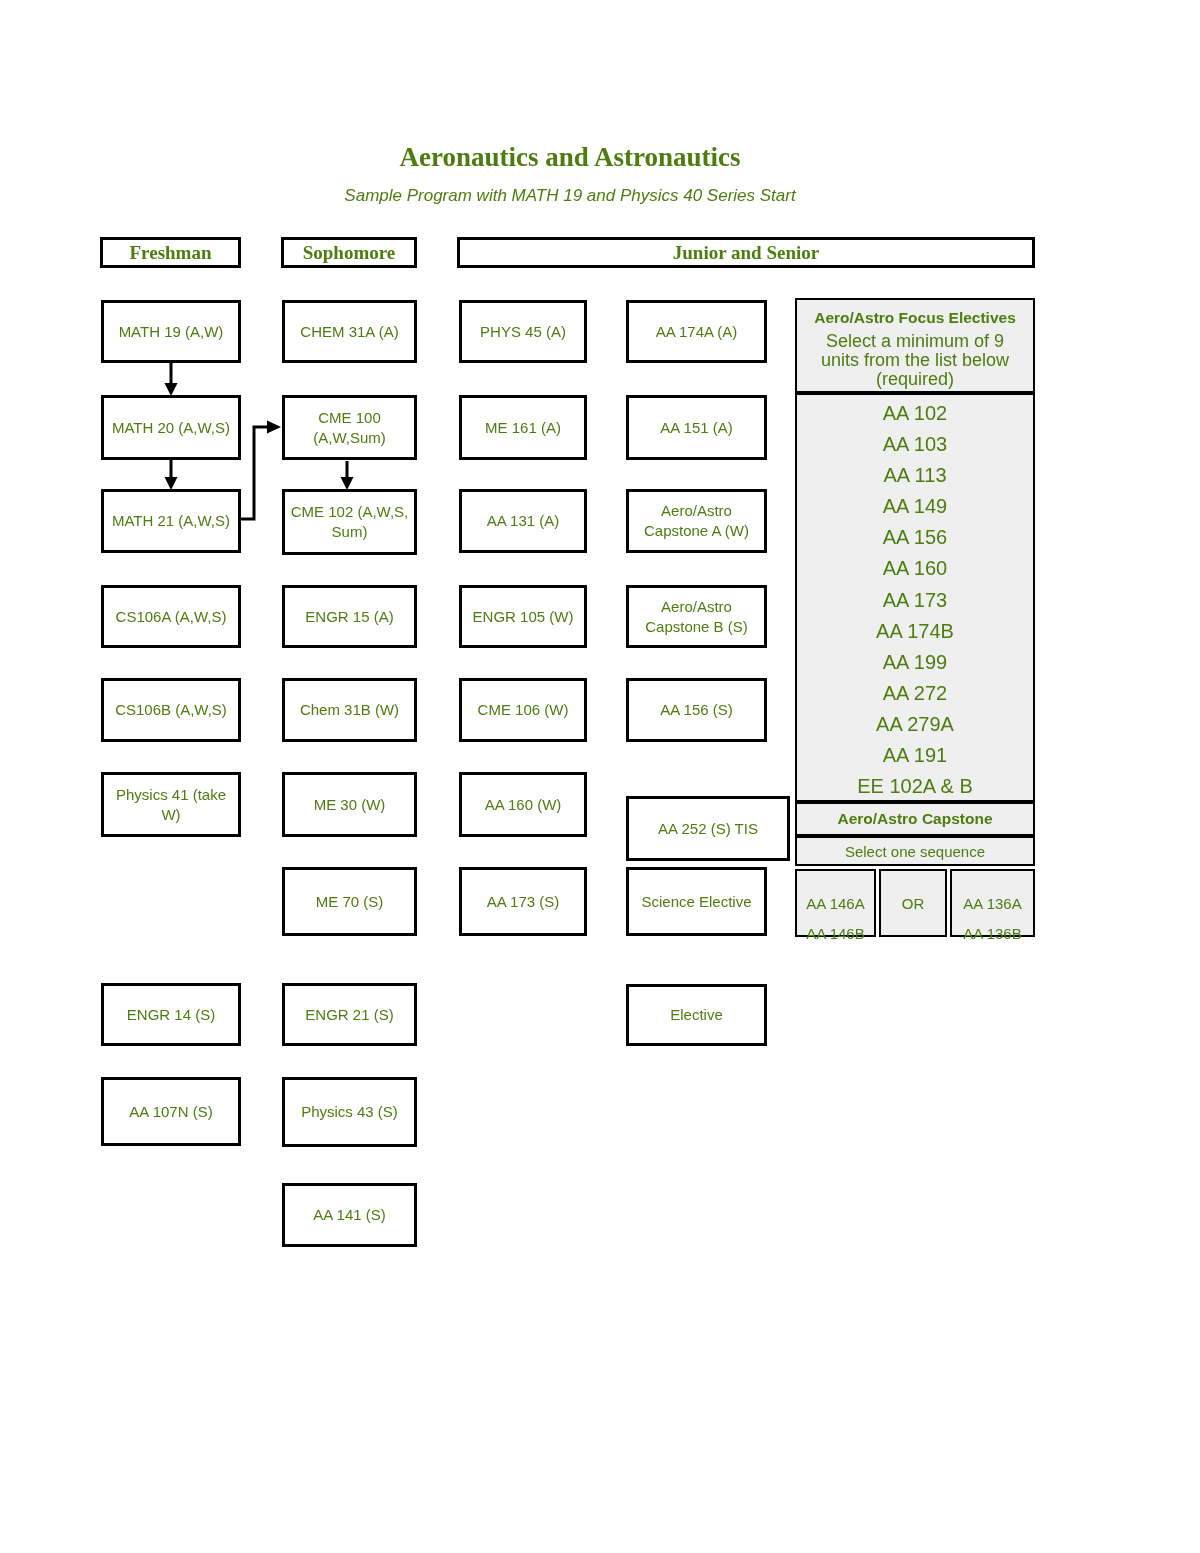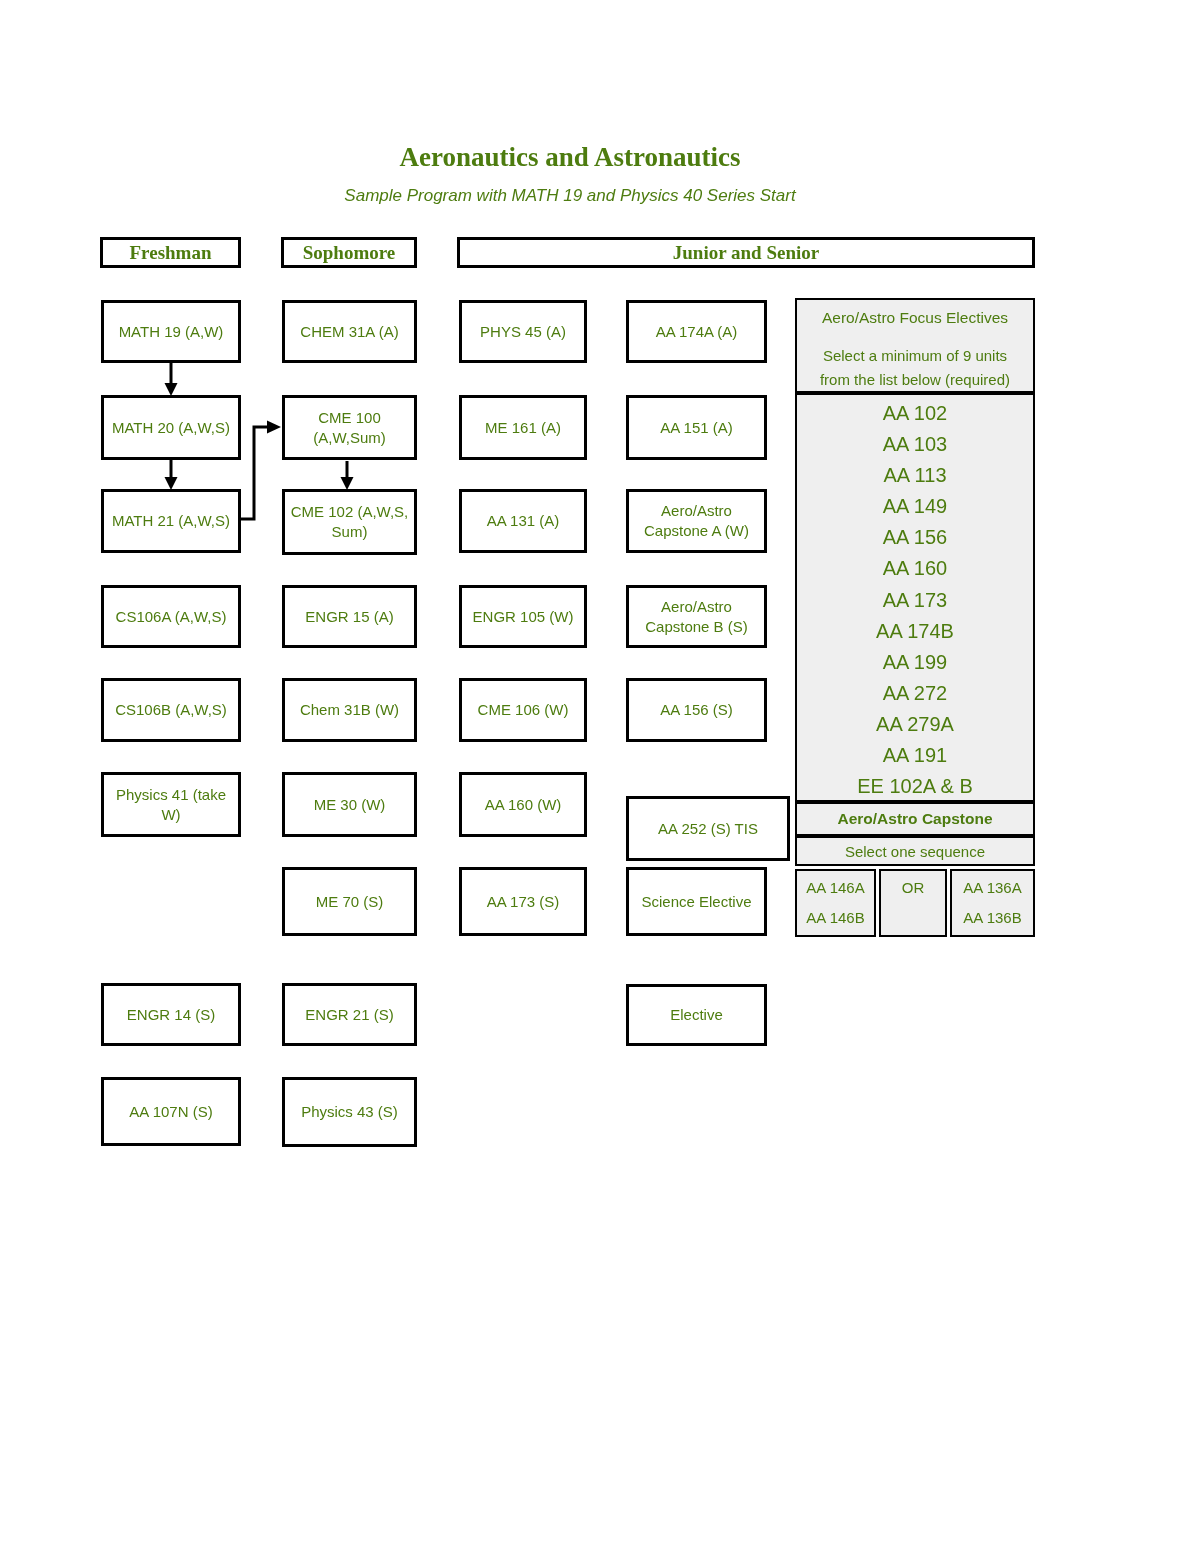--- a/index.html
+++ b/index.html
@@ -15,32 +15,32 @@
              font-size:19px;background:#fff;}
   .course{position:absolute;box-sizing:border-box;border:3px solid #000;background:#fff;
           display:flex;align-items:center;justify-content:center;text-align:center;
           font-size:15px;line-height:20px;padding:2px 3px;}
   .course.small{font-size:12.5px;}
   .arrows{position:absolute;left:0;top:0;pointer-events:none;}
   .panel{position:absolute;left:795px;top:298px;width:240px;height:639px;}
   .panel > div{position:absolute;left:0;width:240px;box-sizing:border-box;
                border:2px solid #000;background:#efefef;text-align:center;}
   .panel-header{top:0;height:95px;padding-top:9px;}
-  .panel-title{font-weight:normal;font-size:15.5px;margin-bottom:17px;}
-  .panel-instructions{font-size:15px;line-height:24px;padding:0 21px;}
+  .panel-title{font-weight:bold;font-size:15.5px;margin-bottom:5px;}
+  .panel-instructions{font-size:18px;line-height:19px;padding:0 21px;}
   .panel-list{top:95px;height:409px;padding-top:3px;font-size:20px;}
   .panel-list div{line-height:31.1px;}
   .capstone-title{top:504px;height:34px;font-weight:bold;font-size:15.5px;
                   display:flex;align-items:center;justify-content:center;}
   .capstone-instruction{top:538px;height:30px;font-size:15px;
                   display:flex;align-items:center;justify-content:center;}
   .capstone-cells{top:571px;height:68px;border:none !important;background:transparent !important;
                   display:flex;justify-content:space-between;}
   .capstone-cells .cell{box-sizing:border-box;border:2px solid #000;background:#efefef;
-                  font-size:15px;line-height:30px;padding-top:2px;text-align:center;height:68px;}
+                  font-size:15px;line-height:30px;padding-top:18px;text-align:center;height:68px;}
   .cell.c-left{width:81px;}
   .cell.c-or{width:68px;}
   .cell.c-right{width:85px;}
 </style>
 </head>
 <body>
 
 <div class="page">
 
   <div class="title">Aeronautics and Astronautics</div>
@@ -61,20 +61,21 @@
 
   <div class="course" style="left:282px;top:300px;width:135px;height:63px">CHEM 31A (A)</div>
   <div class="course" style="left:282px;top:395px;width:135px;height:65px">CME 100 (A,W,Sum)</div>
   <div class="course" style="left:282px;top:489px;width:135px;height:66px">CME 102 (A,W,S, Sum)</div>
   <div class="course" style="left:282px;top:585px;width:135px;height:63px">ENGR 15 (A)</div>
   <div class="course" style="left:282px;top:678px;width:135px;height:64px">Chem 31B (W)</div>
   <div class="course" style="left:282px;top:772px;width:135px;height:65px">ME 30 (W)</div>
   <div class="course" style="left:282px;top:867px;width:135px;height:69px">ME 70 (S)</div>
   <div class="course" style="left:282px;top:983px;width:135px;height:63px">ENGR 21 (S)</div>
   <div class="course" style="left:282px;top:1077px;width:135px;height:70px">Physics 43 (S)</div>
+  <div class="course" style="left:282px;top:1183px;width:135px;height:64px">AA 141 (S)</div>
 
   <div class="course" style="left:459px;top:300px;width:128px;height:63px">PHYS 45 (A)</div>
   <div class="course" style="left:459px;top:395px;width:128px;height:65px">ME 161 (A)</div>
   <div class="course" style="left:459px;top:489px;width:128px;height:64px">AA 131 (A)</div>
   <div class="course" style="left:459px;top:585px;width:128px;height:63px">ENGR 105 (W)</div>
   <div class="course" style="left:459px;top:678px;width:128px;height:64px">CME 106 (W)</div>
   <div class="course" style="left:459px;top:772px;width:128px;height:65px">AA 160 (W)</div>
   <div class="course" style="left:459px;top:867px;width:128px;height:69px">AA 173 (S)</div>
 
   <div class="course" style="left:626px;top:300px;width:141px;height:63px">AA 174A (A)</div>

